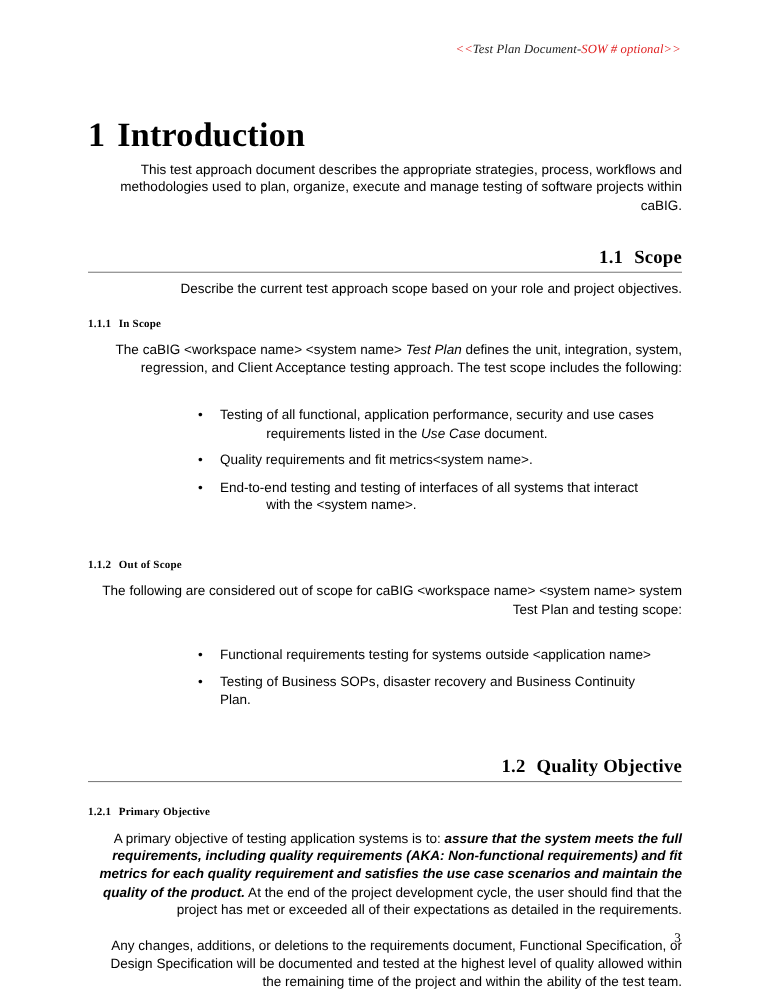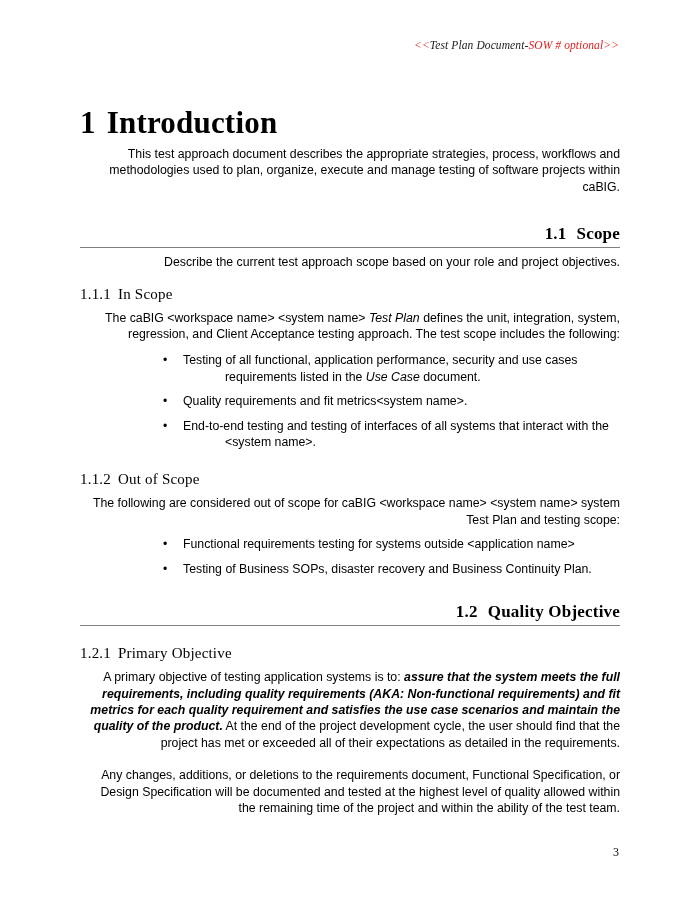--- a/index.html
+++ b/index.html
@@ -67,43 +67,43 @@
     margin: 0;
     padding: 0 0 3px 0;
     border-bottom: 1px solid #808080;
     letter-spacing: 0.2px;
     text-align: right;
   }
   h2.doc-h2 .num { margin-right: 10px; }
 
   h3.doc-h3 {
     font-family: "Liberation Serif", serif;
-    font-weight: normal;
-    font-size: 15px;
+    font-weight: bold;
+    font-size: 10px;
     line-height: 19px;
     margin: 0;
     letter-spacing: 0.2px;
   }
   h3.doc-h3 .num { margin-right: 7px; }
 
   
   p.body {
     font-family: "Liberation Sans", sans-serif;
     font-size: 12.3px;
     line-height: 16.4px;
     margin: 0;
     text-align: right;
   }
   .it { font-style: italic; }
   .bi { font-style: italic; font-weight: bold; }
 
   
   ul.bullets {
     list-style: none;
-    margin: 0;
+    margin: 17px;
     padding: 0;
   }
   ul.bullets > li {
     position: relative;
     padding-left: 103px;
     text-indent: -20px;
     font-family: "Liberation Sans", sans-serif;
     font-size: 12.3px;
     line-height: 16.4px;
     margin-bottom: 8px;

